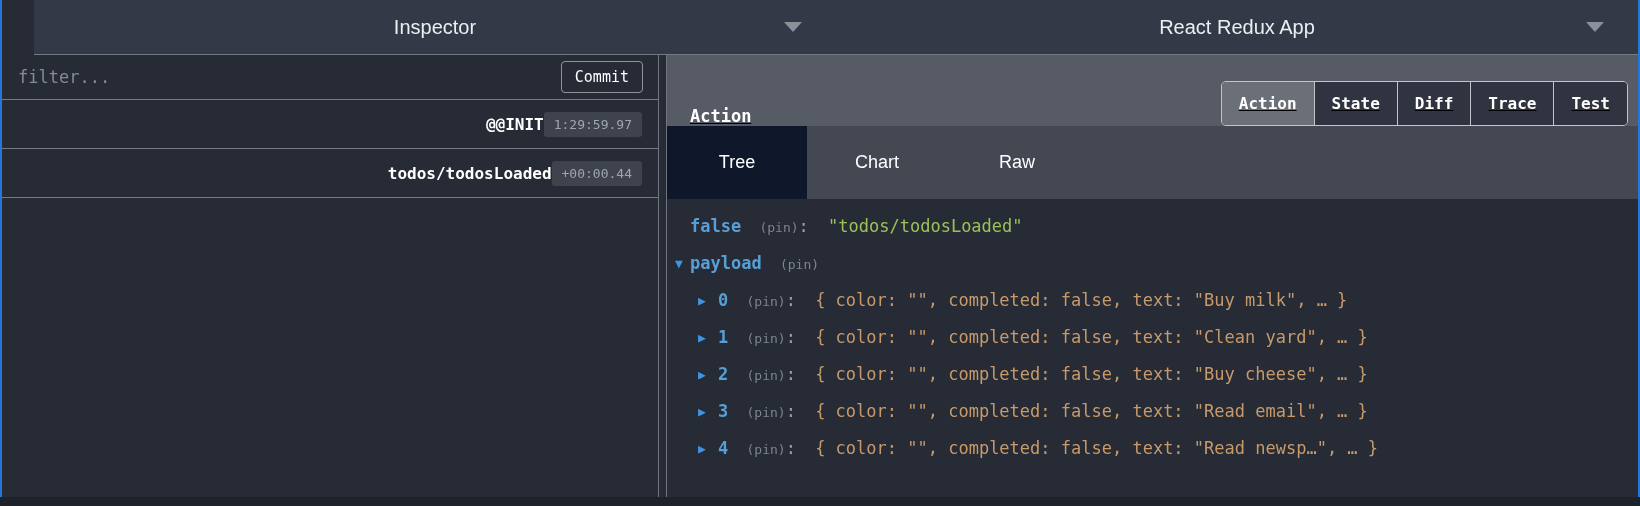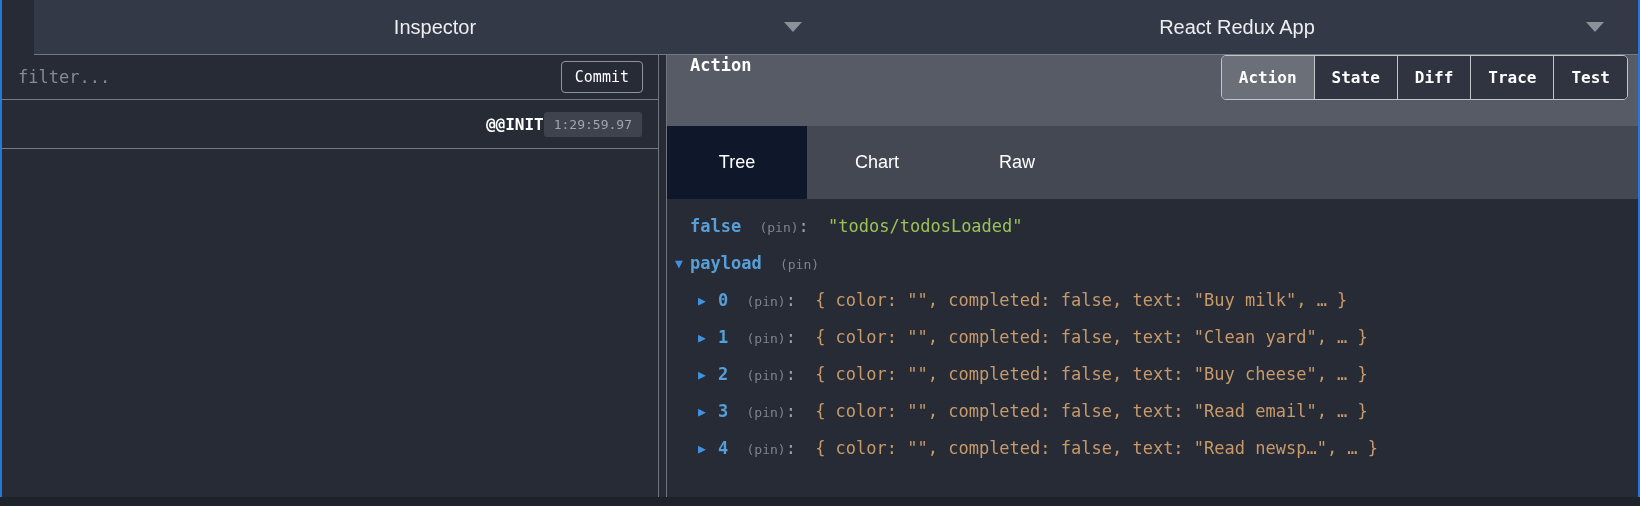--- a/index.html
+++ b/index.html
@@ -67,22 +67,23 @@
   .divider {
     width:9px; flex:0 0 9px; background:#262b36;
     border-left:1px solid #70747c; border-right:1px solid #70747c;
     cursor:col-resize;
   }
 
   
   .right-panel { flex:1; display:flex; flex-direction:column; min-width:0; }
   .rp-header {
     height:71px; flex:0 0 71px; background:#565b66;
-    display:flex; align-items:flex-start; justify-content:space-between;
+    display:flex; align-items:flex-end; justify-content:space-between;
     padding:0 10px 0 23px;
+    text-decoration:underline;
   }
   .rp-title { font-size:17px; font-weight:bold; color:#ffffff; }
   .main-tabs {
     display:flex; border:1px solid #c2c6cc; border-radius:5px; overflow:hidden;
   }
   .main-tab {
     padding:12px 17px; font-family:"DejaVu Sans Mono", monospace;
     font-size:16px; font-weight:bold; color:#ffffff;
     background:#2f3440; border:none; border-left:1px solid #c2c6cc; cursor:pointer;
   }
@@ -132,20 +133,24 @@
     <div class="left-panel">
       <div class="filter-row">
         <input class="filter-input" type="text" placeholder="filter..." style="">
         <button class="commit-btn">Commit</button>
       </div>
 
       <div class="action-item">
         <span class="action-name">@@INIT</span>
         <span class="time-badge">1:29:59.97</span>
       </div>
+      <div class="action-item">
+        <span class="action-name">todos/todosLoaded</span>
+        <span class="time-badge">+00:00.44</span>
+      </div>
     </div>
 
     <div class="divider"></div>
 
     <div class="right-panel">
 
       <div class="rp-header">
         <span class="rp-title">Action</span>
         <div class="main-tabs">
           <button class="main-tab selected">Action</button>

